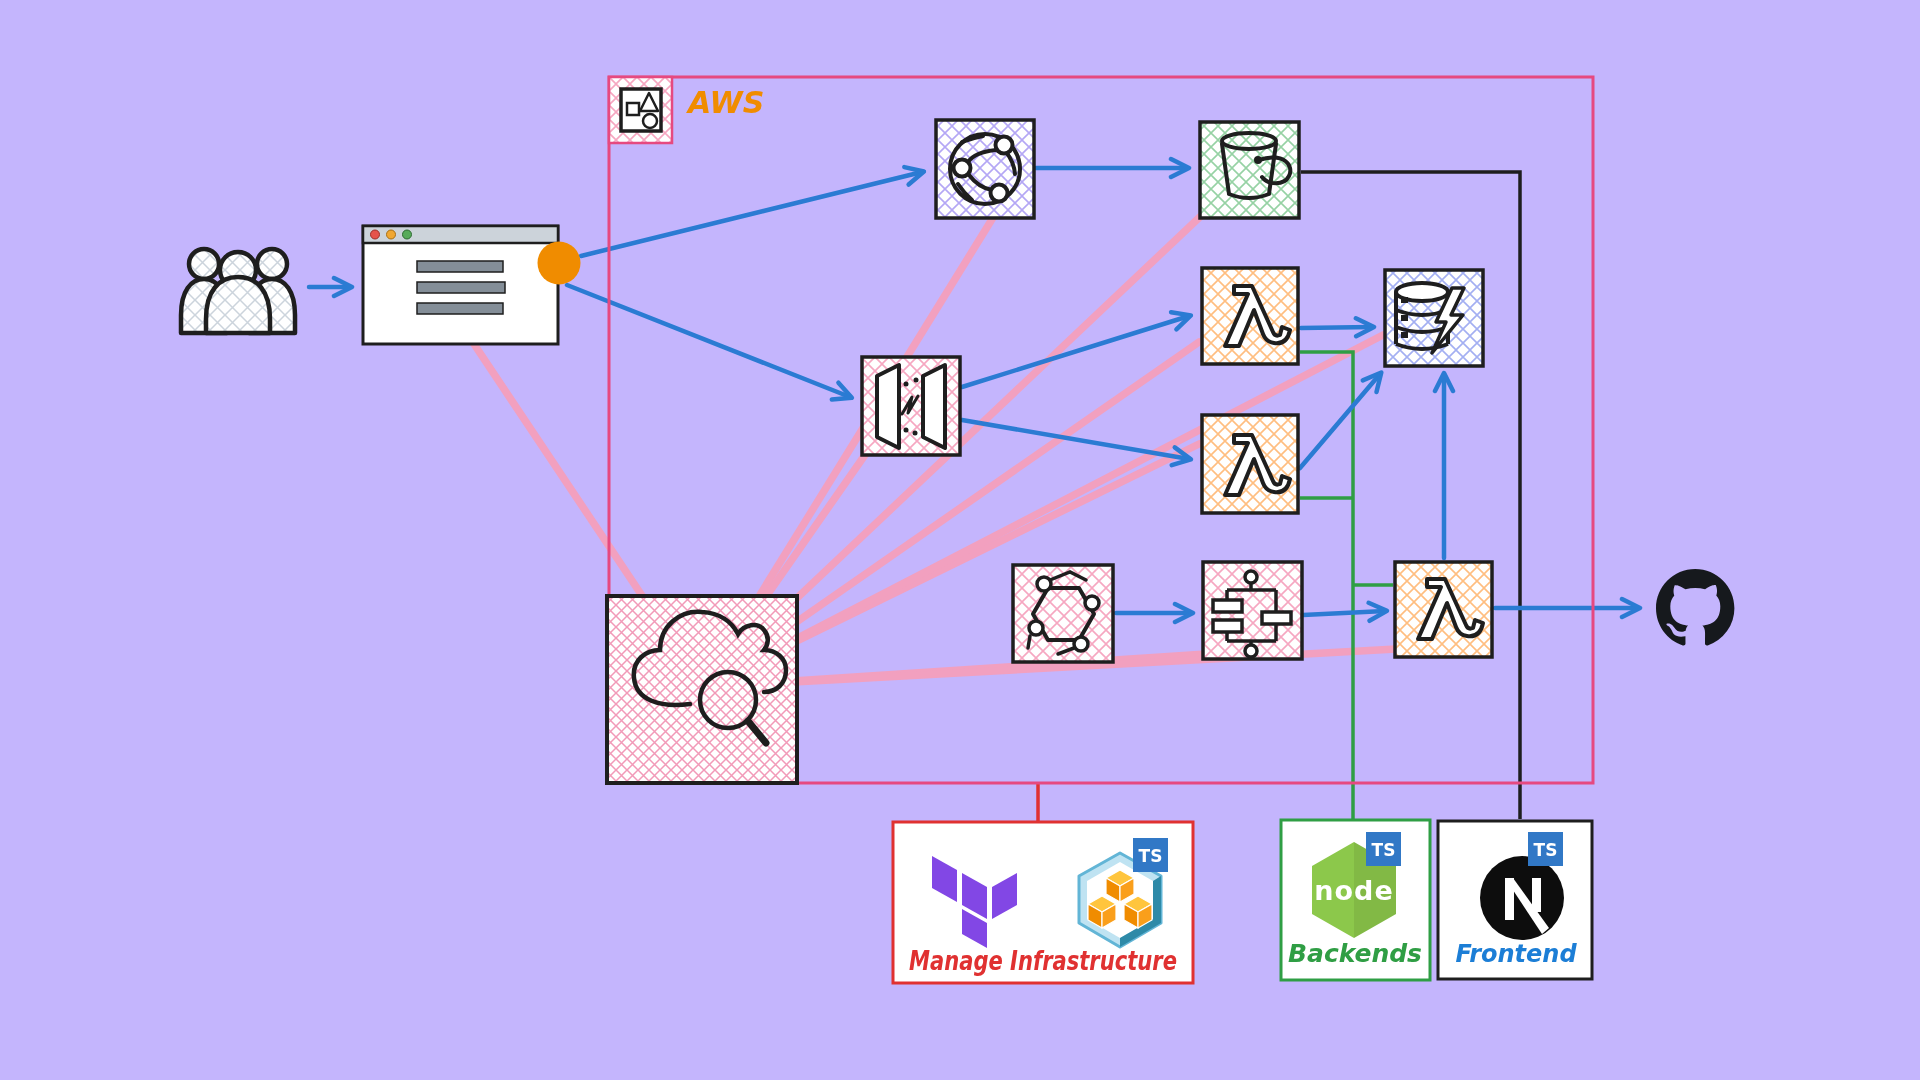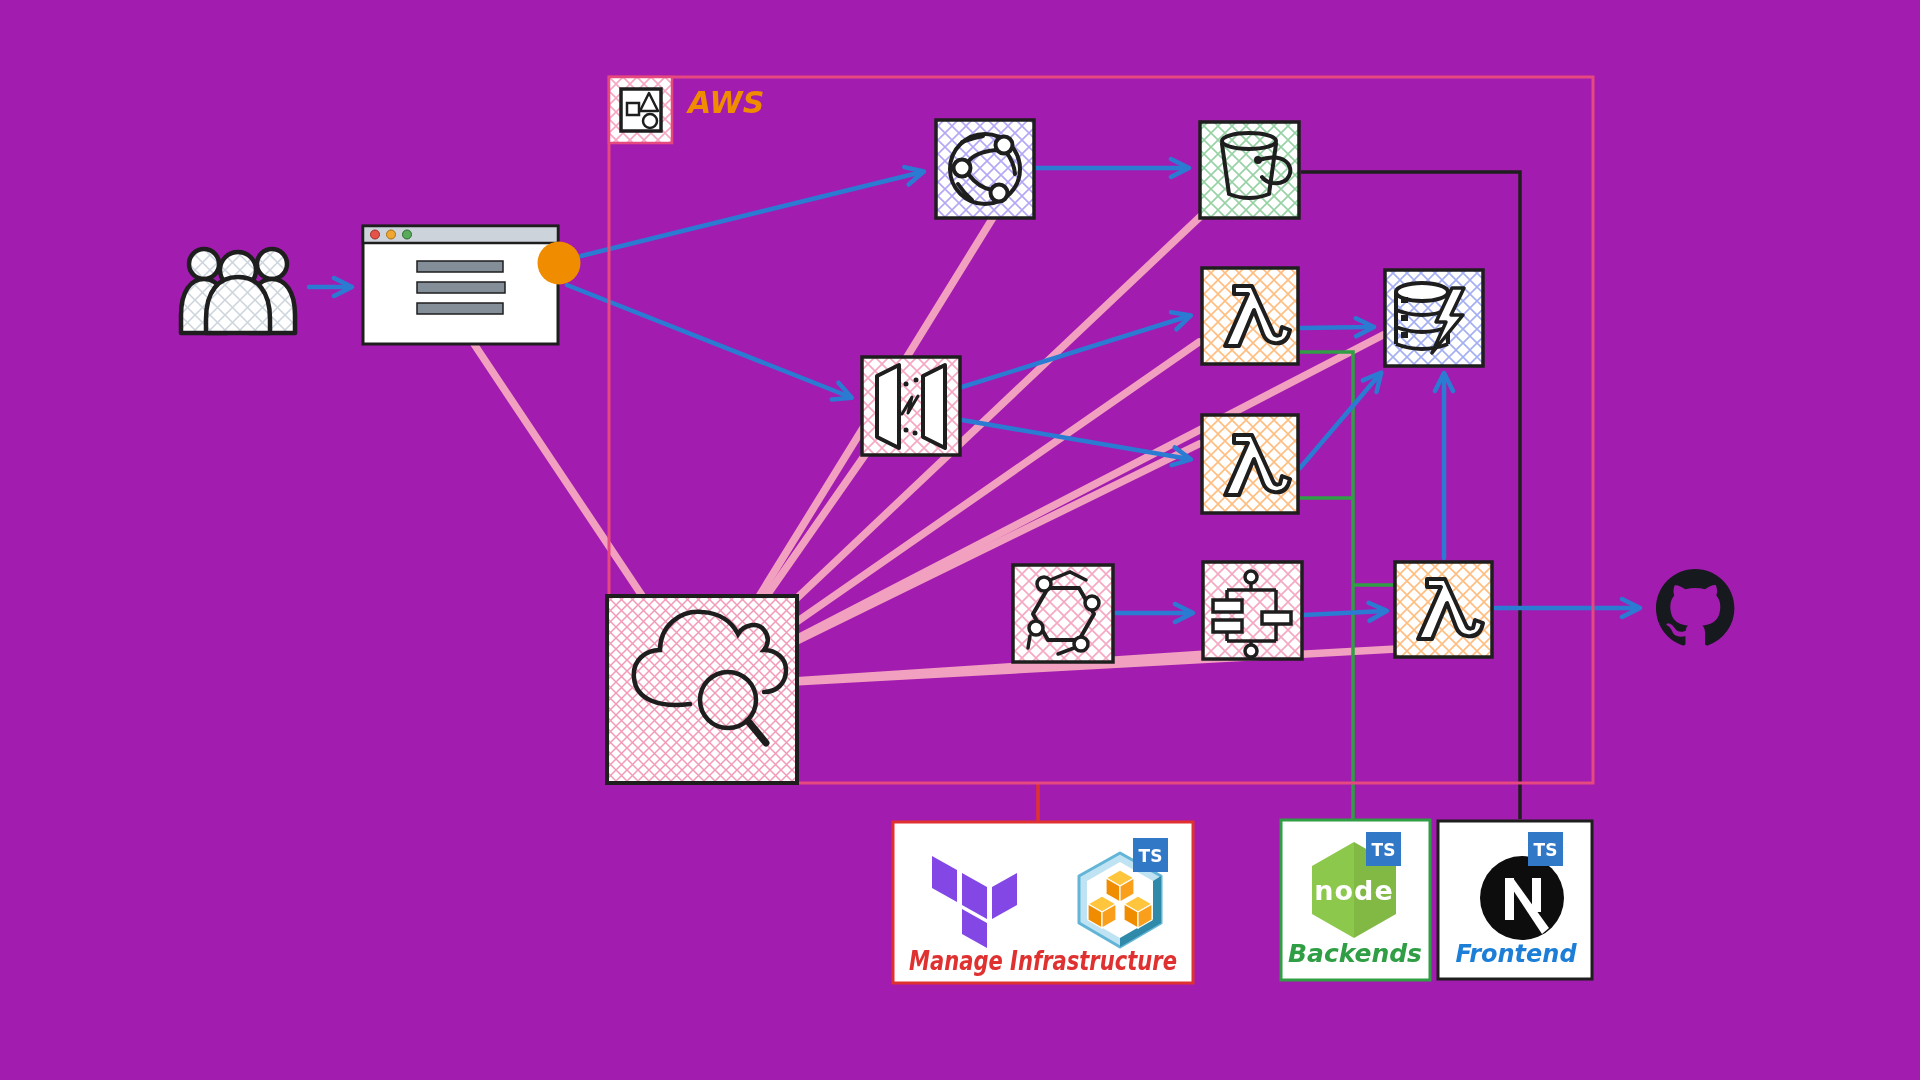--- a/index.html
+++ b/index.html
@@ -1,16 +1,16 @@
 <!DOCTYPE html>
 <html><head>
 <meta charset="utf-8">
 <style>
   html,body{margin:0;padding:0;background:#ffffff;}
-  .stage{position:relative;width:1920px;height:1080px;background:#a21caf;overflow:hidden;
+  .stage{position:relative;width:1920px;height:1080px;background:#c4b5fd;overflow:hidden;
          font-family:"DejaVu Sans", sans-serif;}
   svg{position:absolute;left:0;top:0;}
   text{font-family:"DejaVu Sans", sans-serif;}
   .hand{font-style:italic;font-weight:bold;}
 </style>
 </head>
 <body>
 
 <div class="stage">
 <svg width="1920" height="1080" viewBox="0 0 1920 1080">

